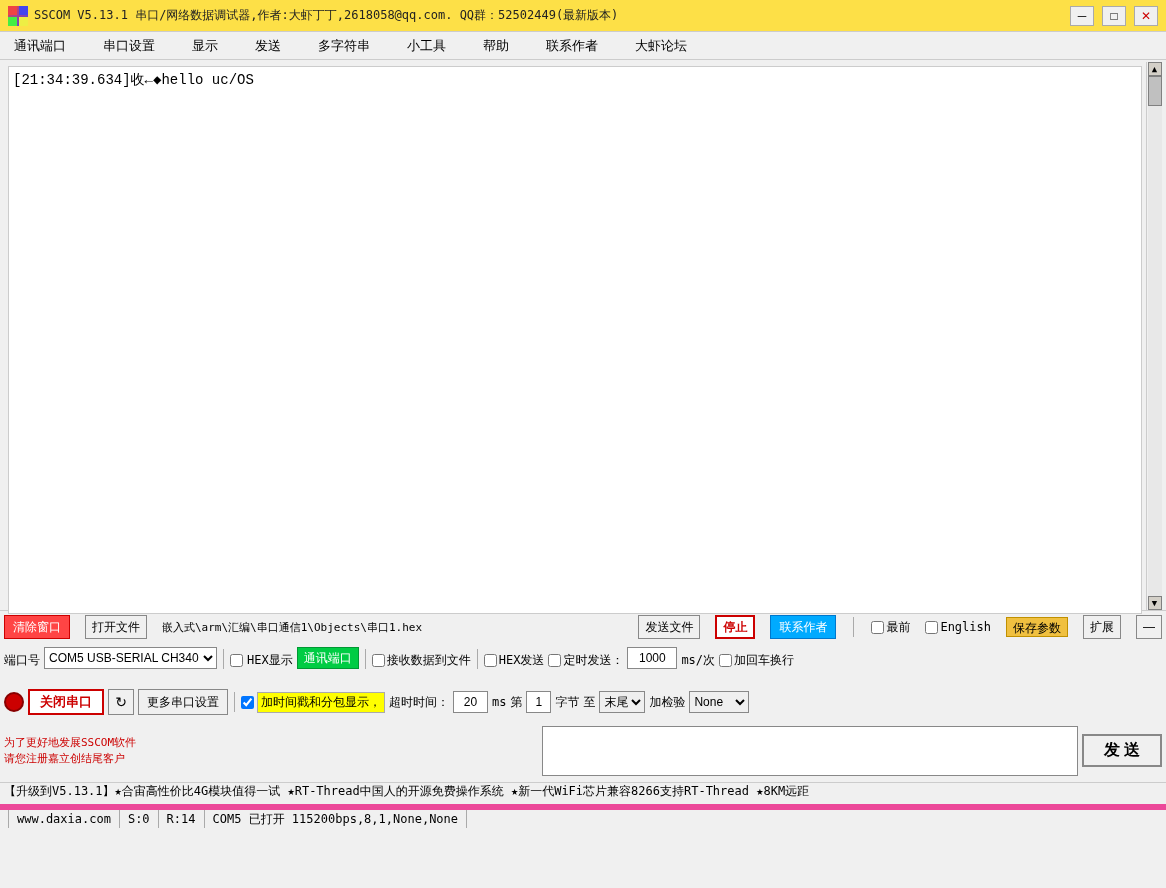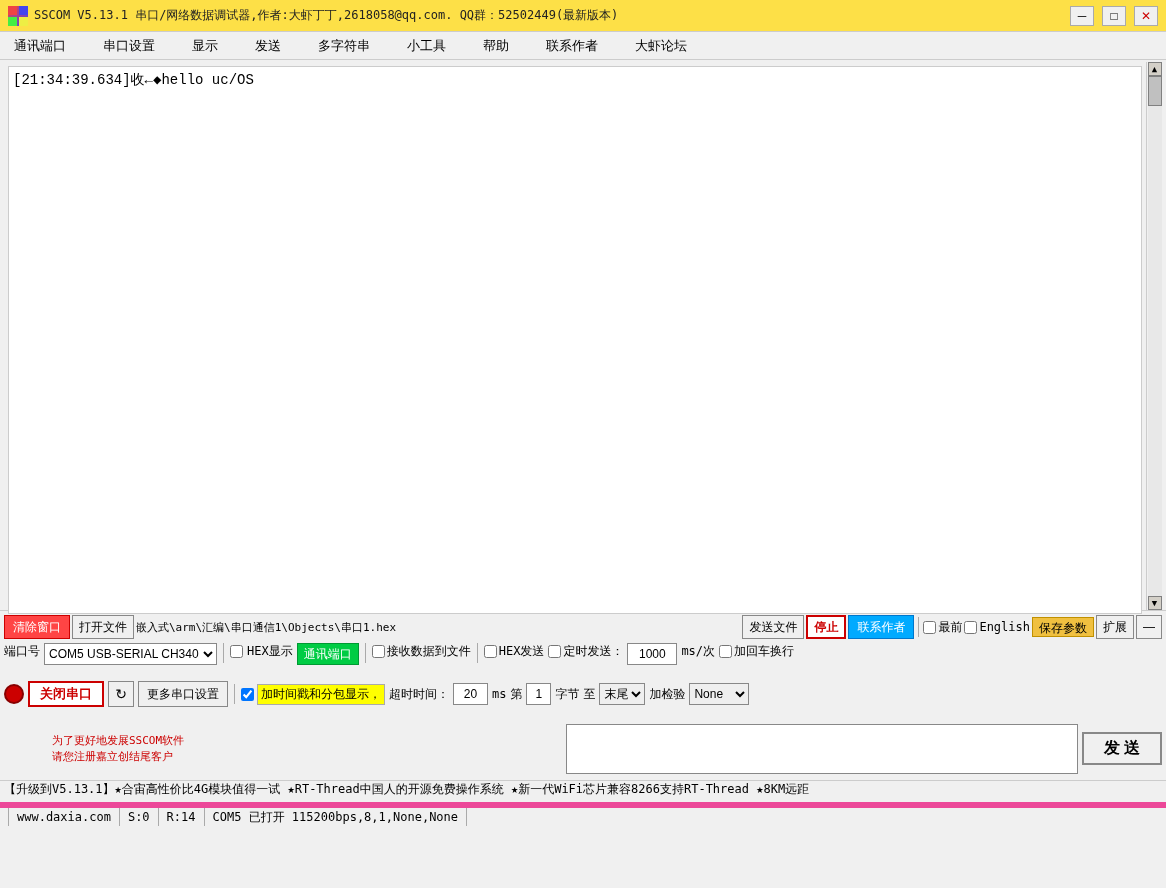--- a/index.html
+++ b/index.html
@@ -96,21 +96,21 @@
       background: #f0f0f0;
       border-top: 1px solid #ccc;
       padding: 2px 4px;
     }
 
     
     .ctrl-row1 {
       display: flex;
       align-items: center;
       height: 28px;
-      gap: 2px;
+      gap: 15px;
       margin-bottom: 2px;
     }
     .btn-red {
       background: #ff4444;
       color: #fff;
       border: 1px solid #cc0000;
       padding: 2px 8px;
       cursor: pointer;
       font-size: 12px;
       font-family: 'SimSun', sans-serif;
@@ -167,24 +167,24 @@
     .separator-v {
       width: 1px;
       height: 20px;
       background: #aaa;
       margin: 0 2px;
     }
 
     
     .ctrl-row2 {
       display: flex;
-      align-items: flex-start;
+      align-items: flex-end;
       height: 26px;
       gap: 4px;
-      margin-bottom: 10px;
+      margin-bottom: 18px;
     }
     .label-sm {
       font-size: 12px;
       color: #000;
       white-space: nowrap;
     }
     select.port-select {
       height: 22px;
       font-size: 12px;
       border: 1px solid #888;
@@ -196,21 +196,21 @@
       gap: 4px;
       font-size: 12px;
     }
 
     
     .ctrl-row3 {
       display: flex;
       align-items: center;
       height: 30px;
       gap: 4px;
-      margin-bottom: 12px;
+      margin-bottom: 6px;
     }
     .btn-close-port {
       background: #fff;
       color: #cc0000;
       border: 2px solid #cc0000;
       padding: 2px 10px;
       cursor: pointer;
       font-size: 13px;
       font-weight: bold;
       font-family: 'SimSun', sans-serif;
@@ -485,21 +485,21 @@
     <select style="height:22px;font-size:12px;border:1px solid #888;">
       <option>末尾</option>
     </select>
     <span class="label-sm">加检验</span>
     <select style="height:22px;font-size:12px;border:1px solid #888;width:60px;">
       <option>None</option>
     </select>
   </div>
 
 
-  <div class="ctrl-row5" style="height:55px; display:flex; align-items:center; gap:4px;margin-left:48px;">
+  <div class="ctrl-row5" style="height:55px; display:flex; align-items:center; gap:4px;">
     <div class="promo-text">
       <div>为了更好地发展SSCOM软件</div>
       <div>请您注册嘉立创结尾客户</div>
     </div>
     <textarea style="flex: 1 1 0%; height: 50px; border: 1px solid rgb(136, 136, 136); font-size: 13px; resize: none; font-family: monospace;"></textarea>
     <button class="btn-send-big">发 送</button>
   </div>
 
 </div>
 

